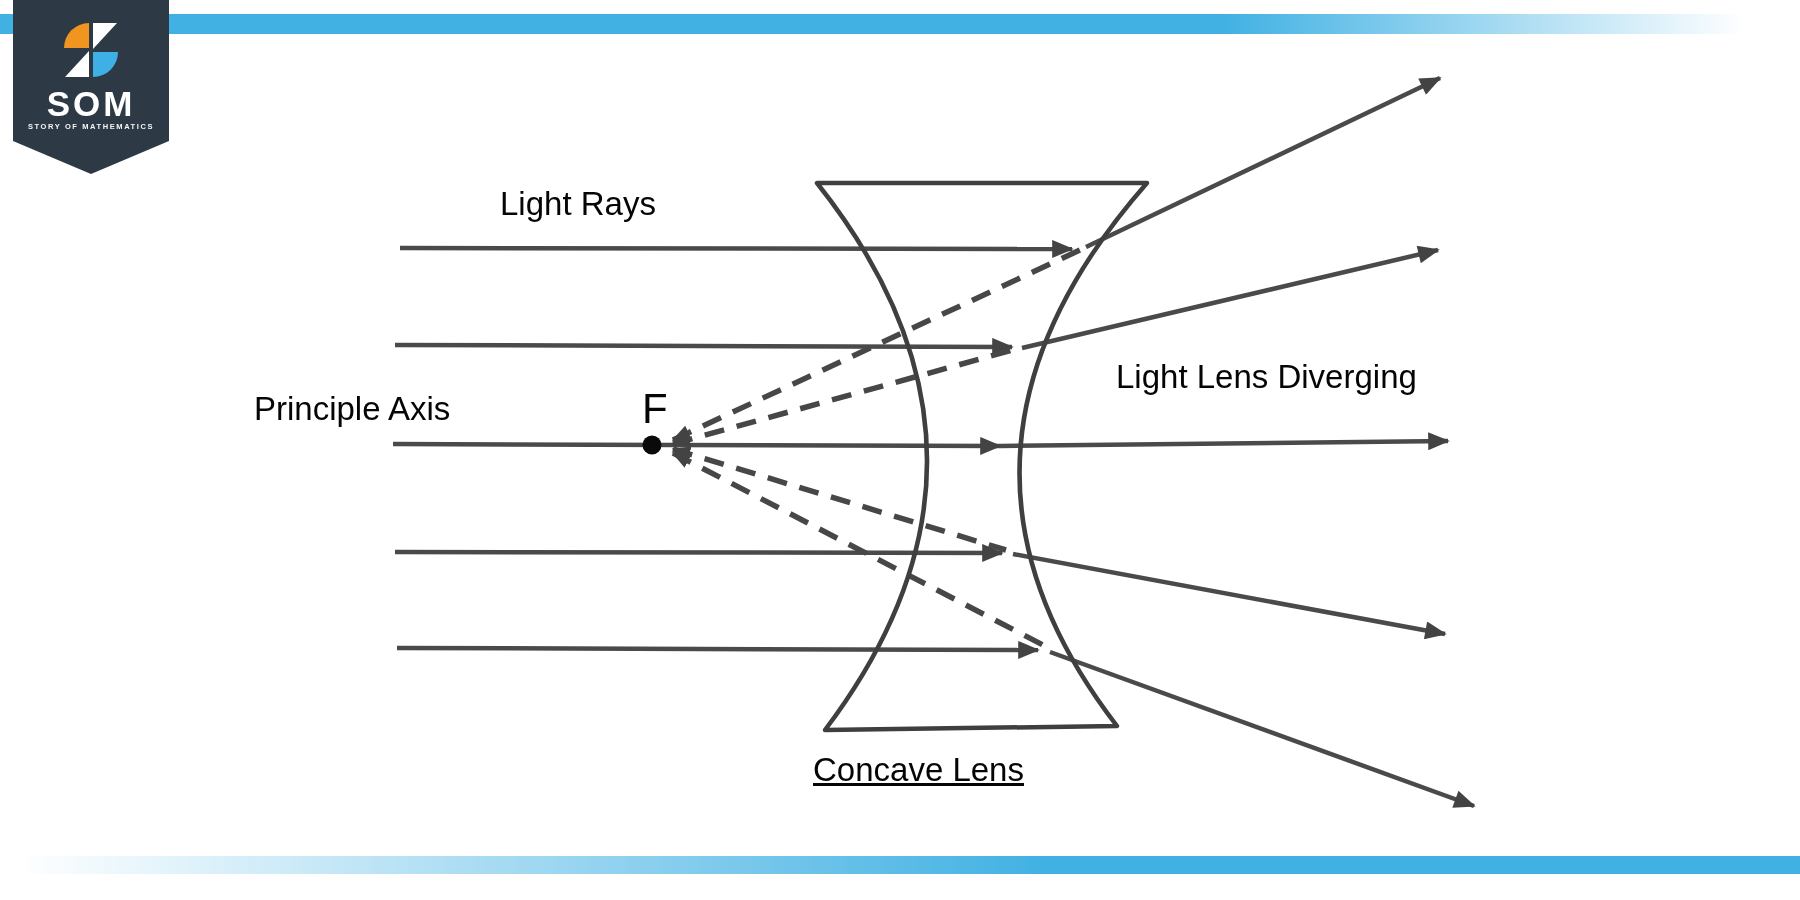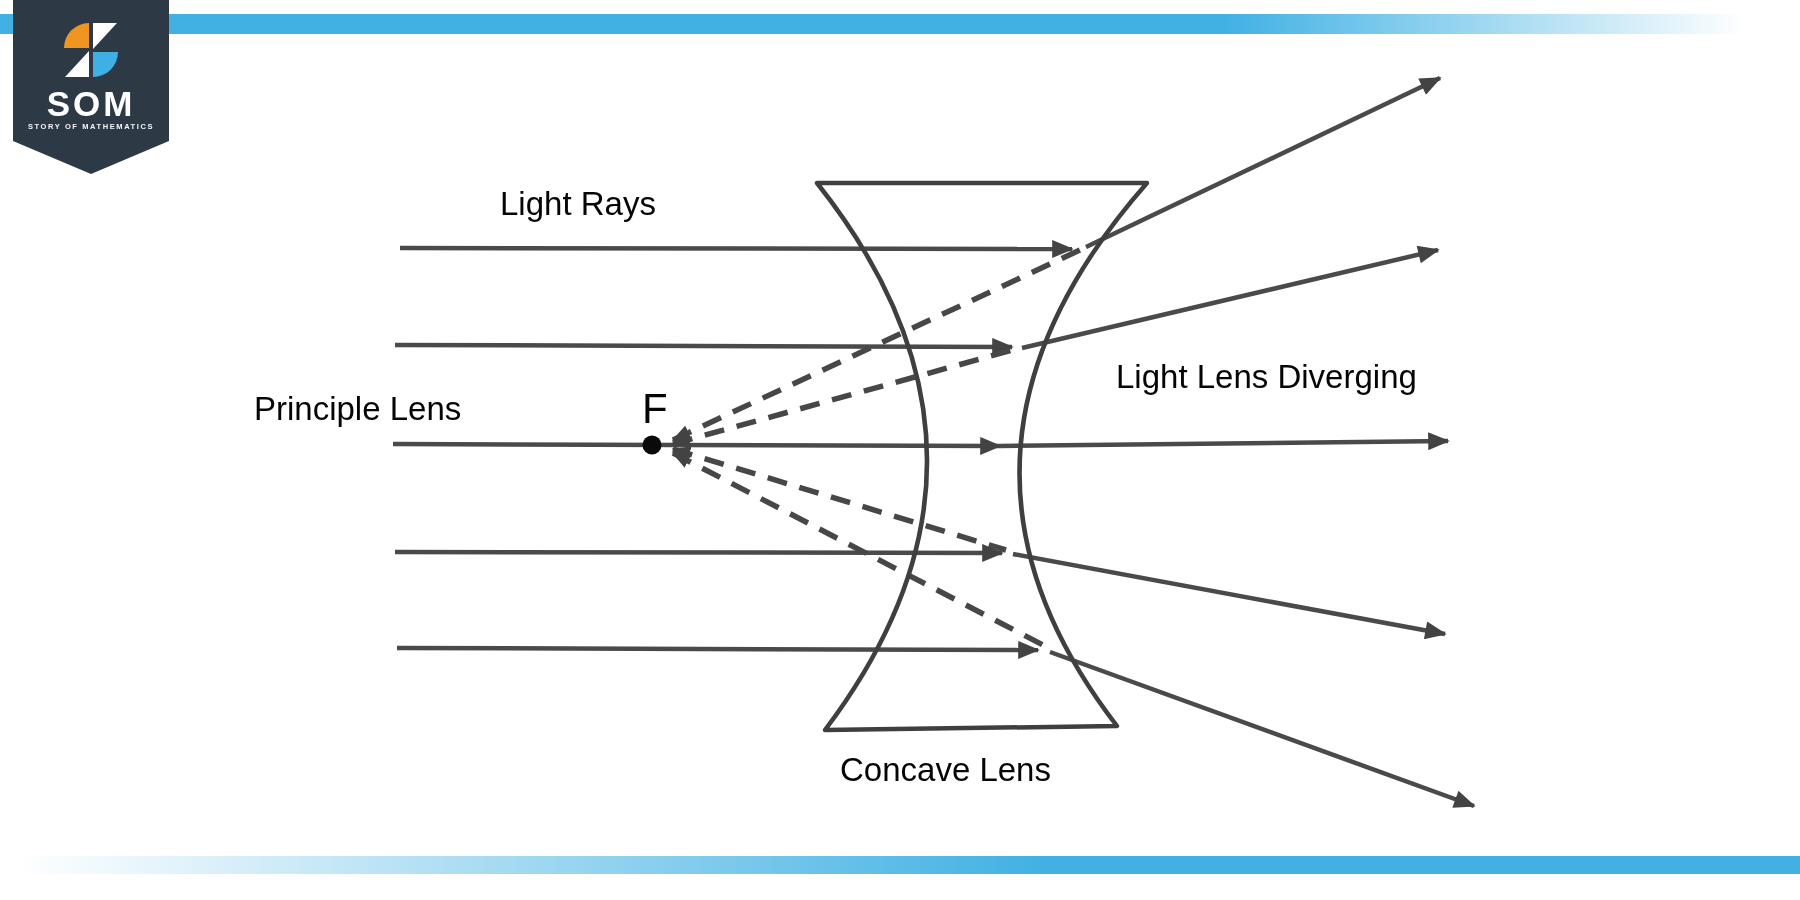--- a/index.html
+++ b/index.html
@@ -27,21 +27,21 @@
   .banner .tagline{
     position:absolute;left:0;top:122px;width:100%;
     color:#f4f5f6;font-size:7.5px;font-weight:bold;letter-spacing:1.6px;
   }
   
   .lbl{position:absolute;color:#050505;font-size:33px;white-space:nowrap;line-height:1;}
   .lbl-light-rays{left:500px;top:187px;}
   .lbl-principle-axis{left:254px;top:392px;}
   .lbl-f{left:642px;top:388px;font-size:42px;}
   .lbl-diverging{left:1116px;top:360px;}
-  .lbl-concave{left:840px;top:753px;}
+  .lbl-concave{left:813px;top:753px;text-decoration:underline;}
   .diagram-svg{position:absolute;left:0;top:0;}
 </style>
 </head>
 <body>
 
 <div class="bar bar-top"></div>
 <div class="bar bar-bottom"></div>
 
 <svg class="diagram-svg" width="1800" height="900" viewBox="0 0 1800 900">
   <defs>
@@ -75,21 +75,21 @@
     <path d="M1013,554 L1445,634" marker-end="url(#ah)"></path>
     <path d="M1050,652 L1474,806" marker-end="url(#ah)"></path>
   </g>
 
   <path d="M817,183 L1147,183 Q908,455 1117,726 L825,730 Q1033,455 817,183 Z" stroke="#3f3f3f" stroke-width="4.5" fill="none" stroke-linejoin="round"></path>
 
   <circle cx="652" cy="445" r="9.5" fill="#0a0a0a"></circle>
 </svg>
 
 <div class="lbl lbl-light-rays">Light Rays</div>
-<div class="lbl lbl-principle-axis">Principle Lens</div>
+<div class="lbl lbl-principle-axis">Principle Axis</div>
 <div class="lbl lbl-f">F</div>
 <div class="lbl lbl-diverging">Light Lens Diverging</div>
 <div class="lbl lbl-concave">Concave Lens</div>
 
 <div class="banner">
   <svg class="icon" viewBox="0 0 56 56">
     <path d="M26,1 L26,26 L1,26 A25,25 0 0 1 26,1 Z" fill="#f0951f"></path>
     <path d="M30,1 L54,1 L30,27 Z" fill="#ffffff"></path>
     <path d="M2,55 L26,55 L26,29 Z" fill="#ffffff"></path>
     <path d="M30,30 L55,30 A25,25 0 0 1 30,55 Z" fill="#3fb0e5"></path>

